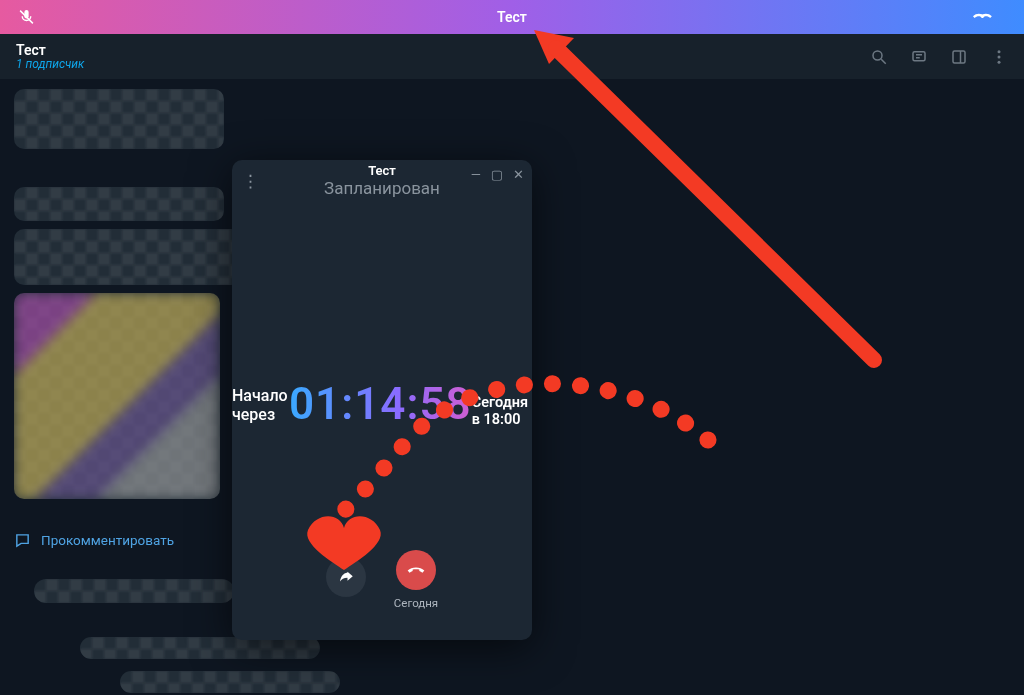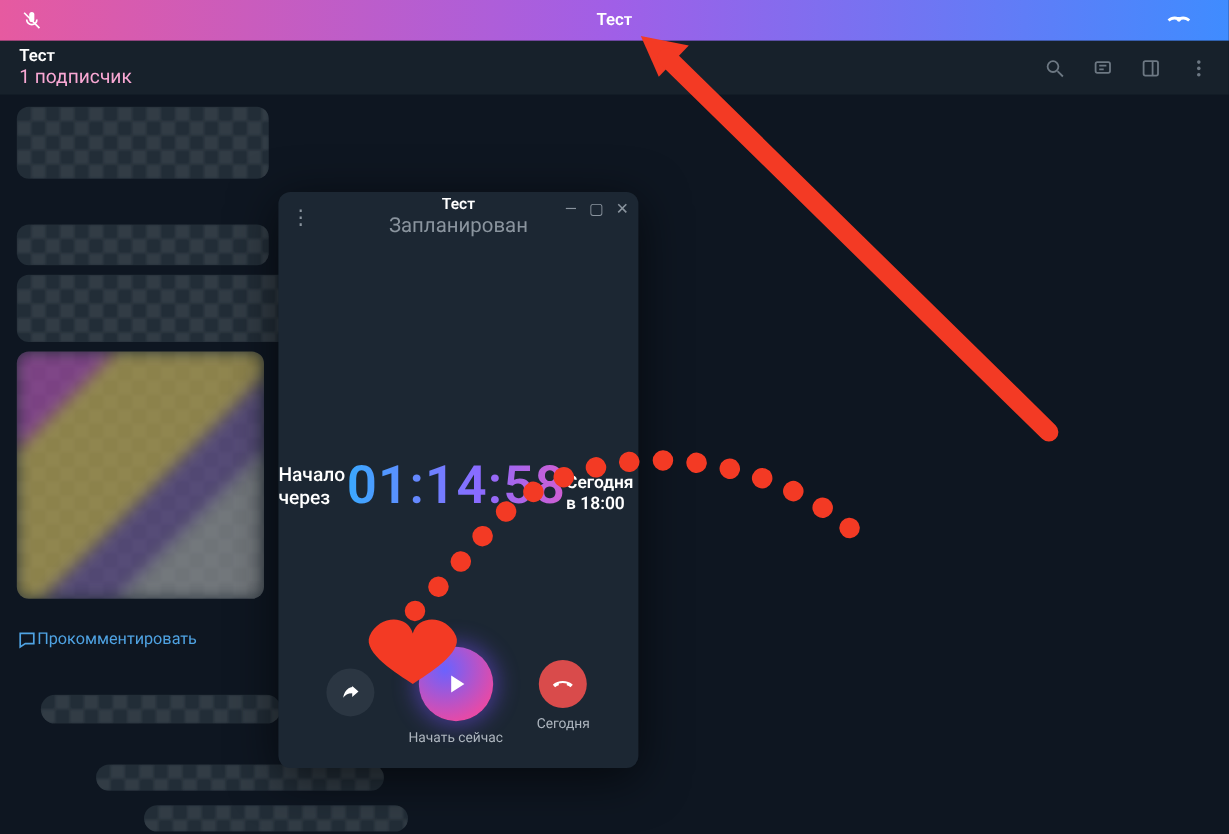--- a/index.html
+++ b/index.html
@@ -19,21 +19,21 @@
     position: absolute; right: 28px; top: 50%; transform: translateY(-50%);
   }
 
   
   .chat-header {
     position: absolute; left: 0; top: 34px; width: 1024px; height: 45px;
     background: #17212b; display: flex; align-items: center; padding: 0 16px;
   }
   .chat-header .titles { display: flex; flex-direction: column; line-height: 1.15; }
   .chat-header .chname { font-size: 14px; font-weight: 600; color: #fff; }
-  .chat-header .chsub  { font-size: 16px; color: #f9a8d4; }
+  .chat-header .chsub  { font-size: 12px; color: #0ea5e9; font-style: italic; }
   .chat-header .icons  { margin-left: auto; display: flex; gap: 22px; align-items: center; }
   .hicon { width: 18px; height: 18px; display: inline-block; color: #6d7883; }
   .hicon svg { width: 100%; height: 100%; display: block; }
 
   
   .chat-area {
     position: absolute; left: 0; top: 79px; width: 1024px; bottom: 0;
     background: #0e1621;
   }
 
@@ -52,21 +52,21 @@
     filter: blur(1.5px);
   }
   .pix.photo::after {
     background: linear-gradient(135deg, #c555c3 0 20%, #e4c95e 20% 55%, #7a5fa6 55% 70%, #b0b0b0 70% 100%);
     background-size: 100% 100%;
     opacity: .55; filter: blur(6px);
   }
 
   .comment-row {
     position: absolute; left: 14px; width: 230px; height: 30px;
-    display: flex; align-items: flex-start; 
+    display: flex; align-items: center; gap: 10px;
     color: #4fa3e3; font-size: 13.5px;
   }
   .comment-row svg { width: 17px; height: 17px; }
 
   
   .popup {
     position: absolute; left: 232px; top: 160px; width: 300px; height: 480px;
     background: #1c2733; border-radius: 10px;
     box-shadow: 0 8px 40px rgba(0,0,0,.6);
     display: flex; flex-direction: column;
@@ -219,28 +219,20 @@
   <div class="popup-actions">
     <div class="act">
       <div class="circle">
         <svg viewBox="0 0 24 24" width="18" height="18">
             <path fill="#fff" d="M14 5l7 6-7 6v-4c-5 0-8 2-10 5 1-6 4-11 10-12V5z"></path>
           </svg>
       </div>
       <div class="lbl"></div>
     </div>
     <div class="act">
-      <div class="circle big">
-        <svg viewBox="0 0 24 24" width="24" height="24">
-            <path fill="#fff" d="M8 5v14l11-7z"></path>
-          </svg>
-      </div>
-      <div class="lbl">Начать сейчас</div>
-    </div>
-    <div class="act">
       <div class="circle red">
         <svg viewBox="0 0 24 24" width="20" height="20">
             <path fill="#fff" d="M12 9C8 9 4.7 10.3 2 12.7l2.3 2.6c1.1-1 2.4-1.7 3.7-2.1v-1.7c1.3-.3 2.6-.5 4-.5s2.7.2 4 .5v1.7c1.3.4 2.6 1.1 3.7 2.1l2.3-2.6C19.3 10.3 16 9 12 9z"></path>
           </svg>
       </div>
       <div class="lbl">Сегодня</div>
     </div>
   </div>
 </div>
 

